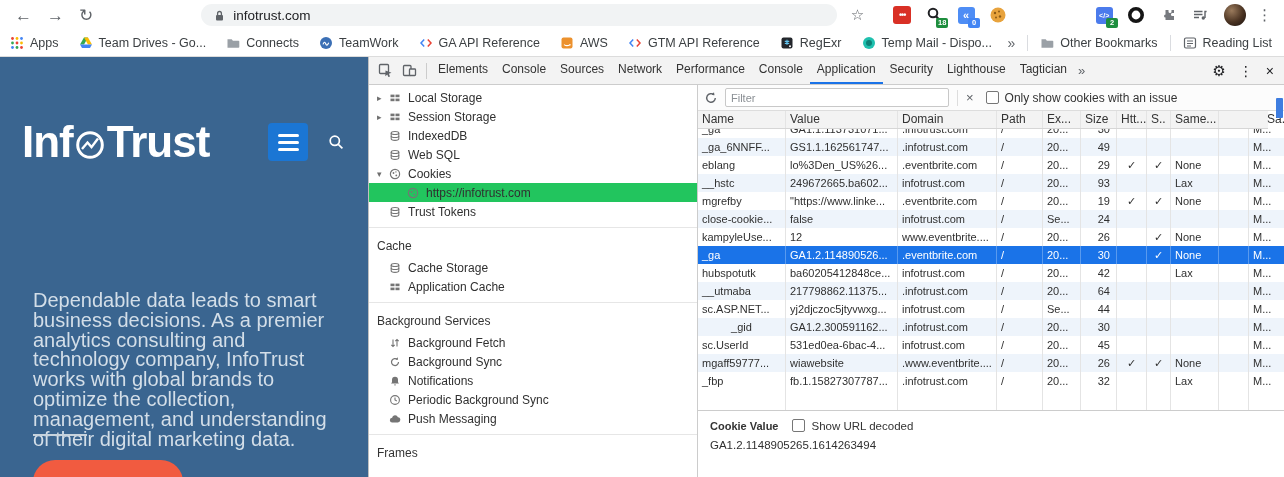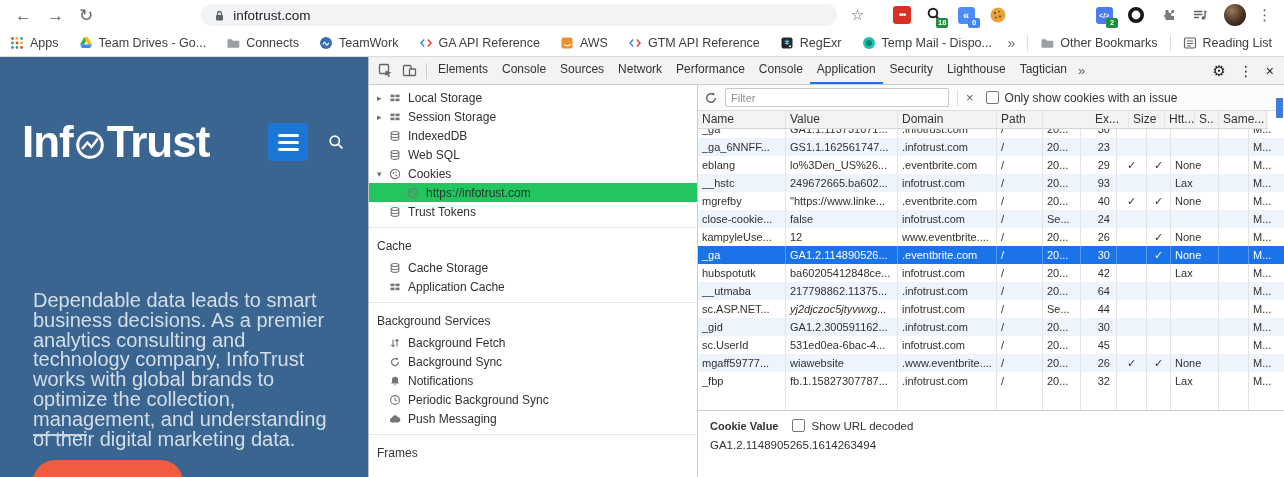--- a/index.html
+++ b/index.html
@@ -564,21 +564,21 @@
             <span class="fsep"></span>
             <span id="clear-x">×</span>
             <span class="checkbox"></span>
             <span class="cblabel">Only show cookies with an issue</span>
           </div>
           <div id="grid-header">
               <div class="gcell" style="width: 88px;">Name</div>
               <div class="gcell" style="width: 112px;">Value</div>
               <div class="gcell" style="width: 99px;">Domain</div>
               <div class="gcell" style="width: 46px;">Path</div>
-              <div class="gcell" style="width: 38px; margin-left: 48px;">Ex...</div>
+              <div class="gcell" style="width: 38px;">Ex...</div>
               <div class="gcell" style="width: 36px;">Size</div>
               <div class="gcell" style="width: 30px;">Htt...</div>
               <div class="gcell" style="width: 24px;">S..</div>
               <div class="gcell" style="width: 48px;">Same...</div>
               <div class="gcell" style="width: 30px; margin-left: 44px;">Sa...</div>
               <div class="gcell" style="width: 36px;">Pri...</div>
             </div>
           <div id="rows-clip">
               <div id="rows">
                 <div class="grow clipped">
@@ -593,21 +593,21 @@
                   <div class="gcell" style="width: 48px;"></div>
                   <div class="gcell" style="width: 30px;"></div>
                   <div class="gcell" style="width: 36px;">M...</div>
                 </div>
                 <div class="grow">
                   <div class="gcell" style="width: 88px;">_ga_6NNFF...</div>
                   <div class="gcell" style="width: 112px;">GS1.1.162561747...</div>
                   <div class="gcell" style="width: 99px;">.infotrust.com</div>
                   <div class="gcell" style="width: 46px;">/</div>
                   <div class="gcell" style="width: 38px;">20...</div>
-                  <div class="gcell num" style="width: 36px;">23</div>
+                  <div class="gcell num" style="width: 36px;">49</div>
                   <div class="gcell center" style="width: 30px;"></div>
                   <div class="gcell center" style="width: 24px;"></div>
                   <div class="gcell" style="width: 48px;"></div>
                   <div class="gcell" style="width: 30px;"></div>
                   <div class="gcell" style="width: 36px;">M...</div>
                 </div>
                 <div class="grow">
                   <div class="gcell" style="width: 88px;">eblang</div>
                   <div class="gcell" style="width: 112px;">lo%3Den_US%26...</div>
                   <div class="gcell" style="width: 99px;">.eventbrite.com</div>
@@ -632,21 +632,21 @@
                   <div class="gcell" style="width: 48px;">Lax</div>
                   <div class="gcell" style="width: 30px;"></div>
                   <div class="gcell" style="width: 36px;">M...</div>
                 </div>
                 <div class="grow">
                   <div class="gcell" style="width: 88px;">mgrefby</div>
                   <div class="gcell" style="width: 112px;">"https://www.linke...</div>
                   <div class="gcell" style="width: 99px;">.eventbrite.com</div>
                   <div class="gcell" style="width: 46px;">/</div>
                   <div class="gcell" style="width: 38px;">20...</div>
-                  <div class="gcell num" style="width: 36px;">40</div>
+                  <div class="gcell num" style="width: 36px;">19</div>
                   <div class="gcell center" style="width: 30px;">✓</div>
                   <div class="gcell center" style="width: 24px;">✓</div>
                   <div class="gcell" style="width: 48px;">None</div>
                   <div class="gcell" style="width: 30px;"></div>
                   <div class="gcell" style="width: 36px;">M...</div>
                 </div>
                 <div class="grow">
                   <div class="gcell" style="width: 88px;">close-cookie...</div>
                   <div class="gcell" style="width: 112px;">false</div>
                   <div class="gcell" style="width: 99px;">infotrust.com</div>
@@ -706,33 +706,33 @@
                   <div class="gcell" style="width: 38px;">20...</div>
                   <div class="gcell num" style="width: 36px;">64</div>
                   <div class="gcell center" style="width: 30px;"></div>
                   <div class="gcell center" style="width: 24px;"></div>
                   <div class="gcell" style="width: 48px;"></div>
                   <div class="gcell" style="width: 30px;"></div>
                   <div class="gcell" style="width: 36px;">M...</div>
                 </div>
                 <div class="grow">
                   <div class="gcell" style="width: 88px;">sc.ASP.NET...</div>
-                  <div class="gcell" style="width: 112px; font-style: italic;">yj2djczoc5jtyvwxg...</div>
+                  <div class="gcell" style="width: 112px;">yj2djczoc5jtyvwxg...</div>
                   <div class="gcell" style="width: 99px;">infotrust.com</div>
                   <div class="gcell" style="width: 46px;">/</div>
                   <div class="gcell" style="width: 38px;">Se...</div>
                   <div class="gcell num" style="width: 36px;">44</div>
                   <div class="gcell center" style="width: 30px;"></div>
                   <div class="gcell center" style="width: 24px;"></div>
                   <div class="gcell" style="width: 48px;"></div>
                   <div class="gcell" style="width: 30px;"></div>
                   <div class="gcell" style="width: 36px;">M...</div>
                 </div>
                 <div class="grow">
-                  <div class="gcell" style="width: 88px;">_gid</div>
+                  <div class="gcell" style="width: 88px; text-align: center;">_gid</div>
                   <div class="gcell" style="width: 112px;">GA1.2.300591162...</div>
                   <div class="gcell" style="width: 99px;">.infotrust.com</div>
                   <div class="gcell" style="width: 46px;">/</div>
                   <div class="gcell" style="width: 38px;">20...</div>
                   <div class="gcell num" style="width: 36px;">30</div>
                   <div class="gcell center" style="width: 30px;"></div>
                   <div class="gcell center" style="width: 24px;"></div>
                   <div class="gcell" style="width: 48px;"></div>
                   <div class="gcell" style="width: 30px;"></div>
                   <div class="gcell" style="width: 36px;">M...</div>

